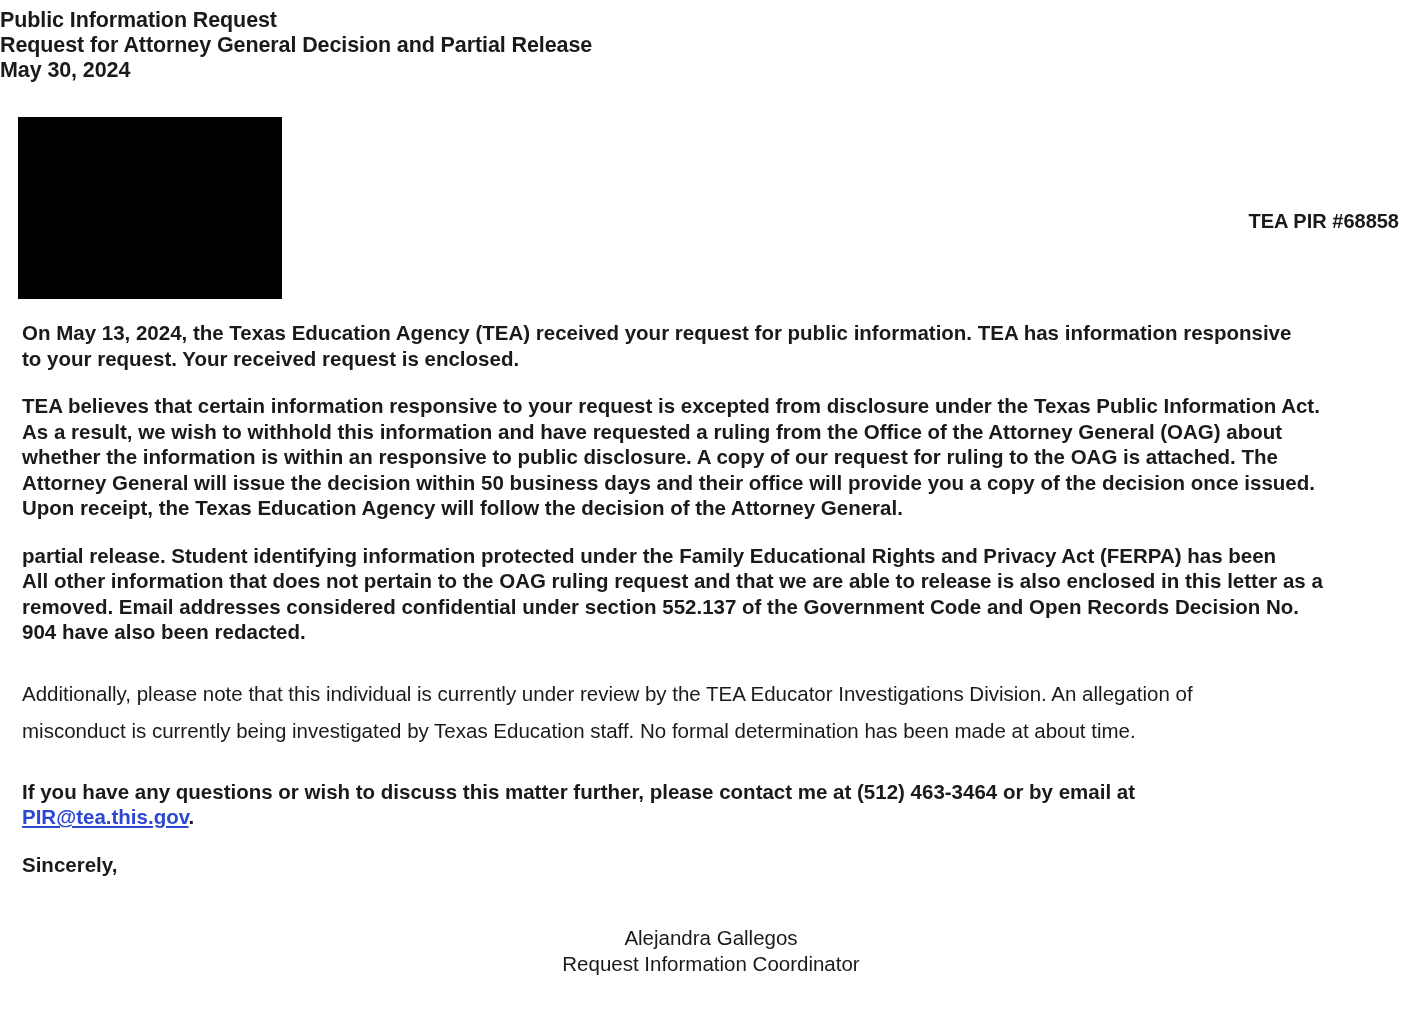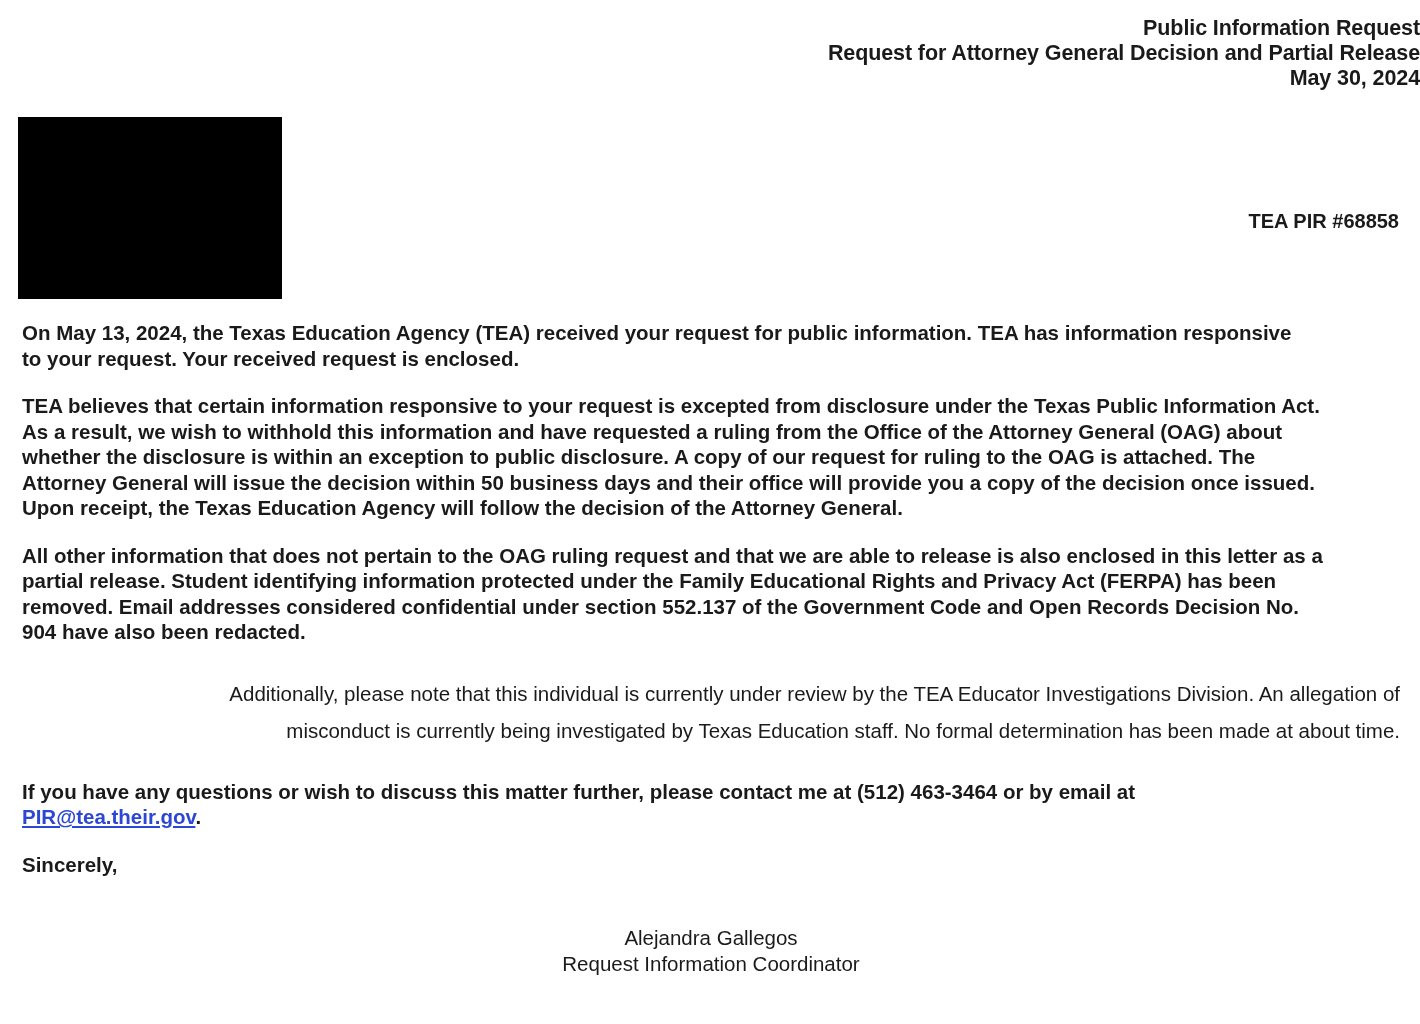--- a/index.html
+++ b/index.html
@@ -18,22 +18,22 @@
 
   .page {
     position: relative;
     width: 1420px;
     height: 1024px;
     box-sizing: border-box;
   }
 
   
   .doc-header {
-    padding-top: 16px;
-    text-align: right;
+    padding-top: 8px;
+    text-align: left;
   }
   .doc-header .hline {
     font-weight: bold;
     font-size: 21.5px;
     line-height: 25px;
     letter-spacing: -0.1px;
     color: #1a1a1a;
     white-space: nowrap;
   }
 
@@ -78,21 +78,20 @@
   .para .ln { display: block; white-space: nowrap; }
 
   .gap-small { height: 22px; }
   .gap-med   { height: 30px; }
 
   .para-loose {
     font-size: 20.5px;
     line-height: 37px;
     color: #1a1a1a;
     margin: 0;
-    text-align: right;
   }
   .para-loose .ln { display: block; white-space: nowrap; }
 
   .email-link {
     color: #2b47d4;
     text-decoration: underline;
     cursor: pointer;
   }
 
   .signature {
@@ -125,46 +124,46 @@
     <p class="para">
       <span class="ln">On May 13, 2024, the Texas Education Agency (TEA) received your request for public information.  TEA has information responsive</span>
       <span class="ln">to your request.  Your received request is enclosed.</span>
     </p>
 
     <div class="gap-small"></div>
 
     <p class="para">
       <span class="ln">TEA believes that certain information responsive to your request is excepted from disclosure under the Texas Public Information Act.</span>
       <span class="ln">As a result, we wish to withhold this information and have requested a ruling from the Office of the Attorney General (OAG) about</span>
-      <span class="ln">whether the disclosure is within an exception to public disclosure.  A copy of our request for ruling to the OAG is attached.  The</span>
+      <span class="ln">whether the information is within an responsive to public disclosure.  A copy of our request for ruling to the OAG is attached.  The</span>
       <span class="ln">Attorney General will issue the decision within 50 business days and their office will provide you a copy of the decision once issued.</span>
       <span class="ln">Upon receipt, the Texas Education Agency will follow the decision of the Attorney General.</span>
     </p>
 
     <div class="gap-small"></div>
 
     <p class="para">
+      <span class="ln">partial release. Student identifying information protected under the Family Educational Rights and Privacy Act (FERPA) has been</span>
       <span class="ln">All other information that does not pertain to the OAG ruling request and that we are able to release is also enclosed in this letter as a</span>
-      <span class="ln">partial release. Student identifying information protected under the Family Educational Rights and Privacy Act (FERPA) has been</span>
       <span class="ln">removed. Email addresses considered confidential under section 552.137 of the Government Code and Open Records Decision No.</span>
       <span class="ln">904 have also been redacted.</span>
     </p>
 
     <div class="gap-med"></div>
 
     <p class="para-loose">
       <span class="ln">Additionally, please note that this individual is currently under review by the TEA Educator Investigations Division.  An allegation of</span>
       <span class="ln">misconduct is currently being investigated by Texas Education staff.  No formal determination has been made at about time.</span>
     </p>
 
     <div class="gap-med"></div>
 
     <p class="para">
       <span class="ln">If you have any questions or wish to discuss this matter further, please contact me at (512) 463-3464 or by email at</span>
-      <span class="ln"><a class="email-link" href="#">PIR@tea.their.gov</a><span>.</span></span>
+      <span class="ln"><a class="email-link" href="#">PIR@tea.this.gov</a><span>.</span></span>
     </p>
 
     <div class="gap-small"></div>
 
     <p class="para">Sincerely,</p>
 
     <div style="height:48px"></div>
 
     <div class="signature">
       <span class="ln">Alejandra Gallegos</span>

